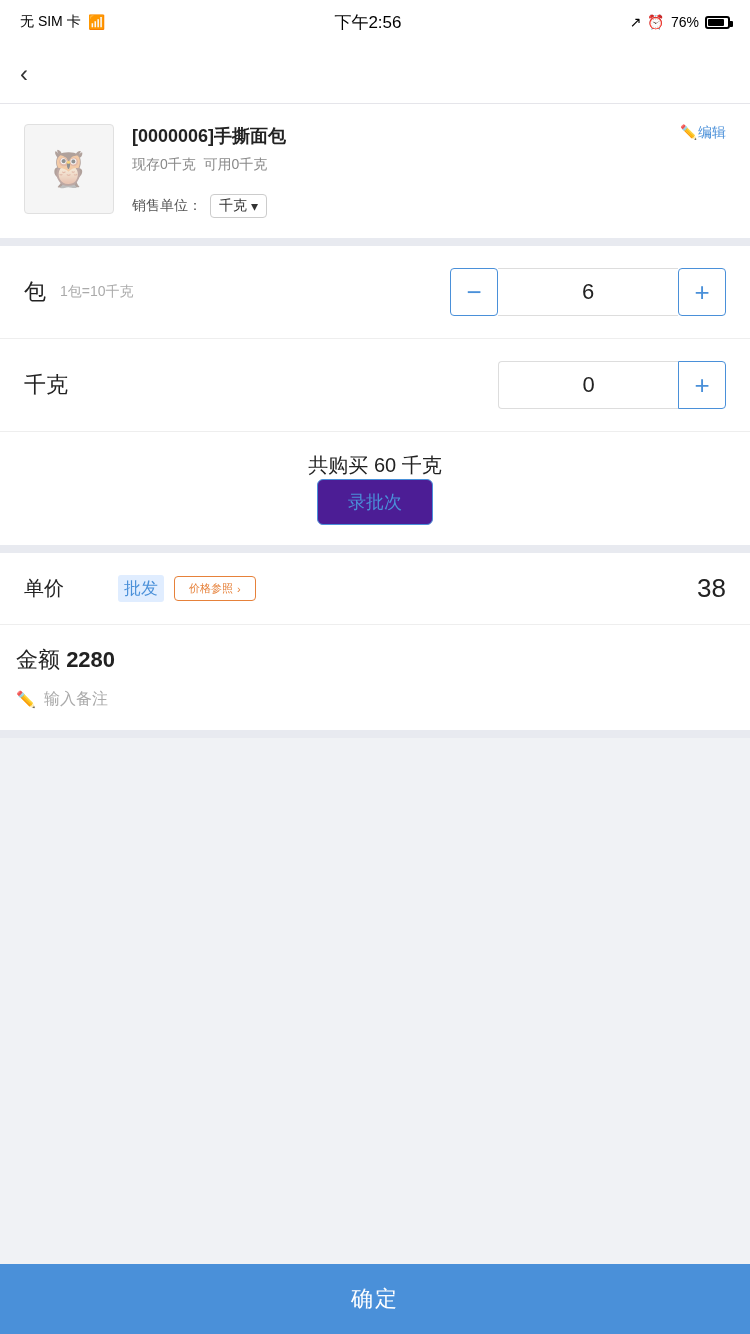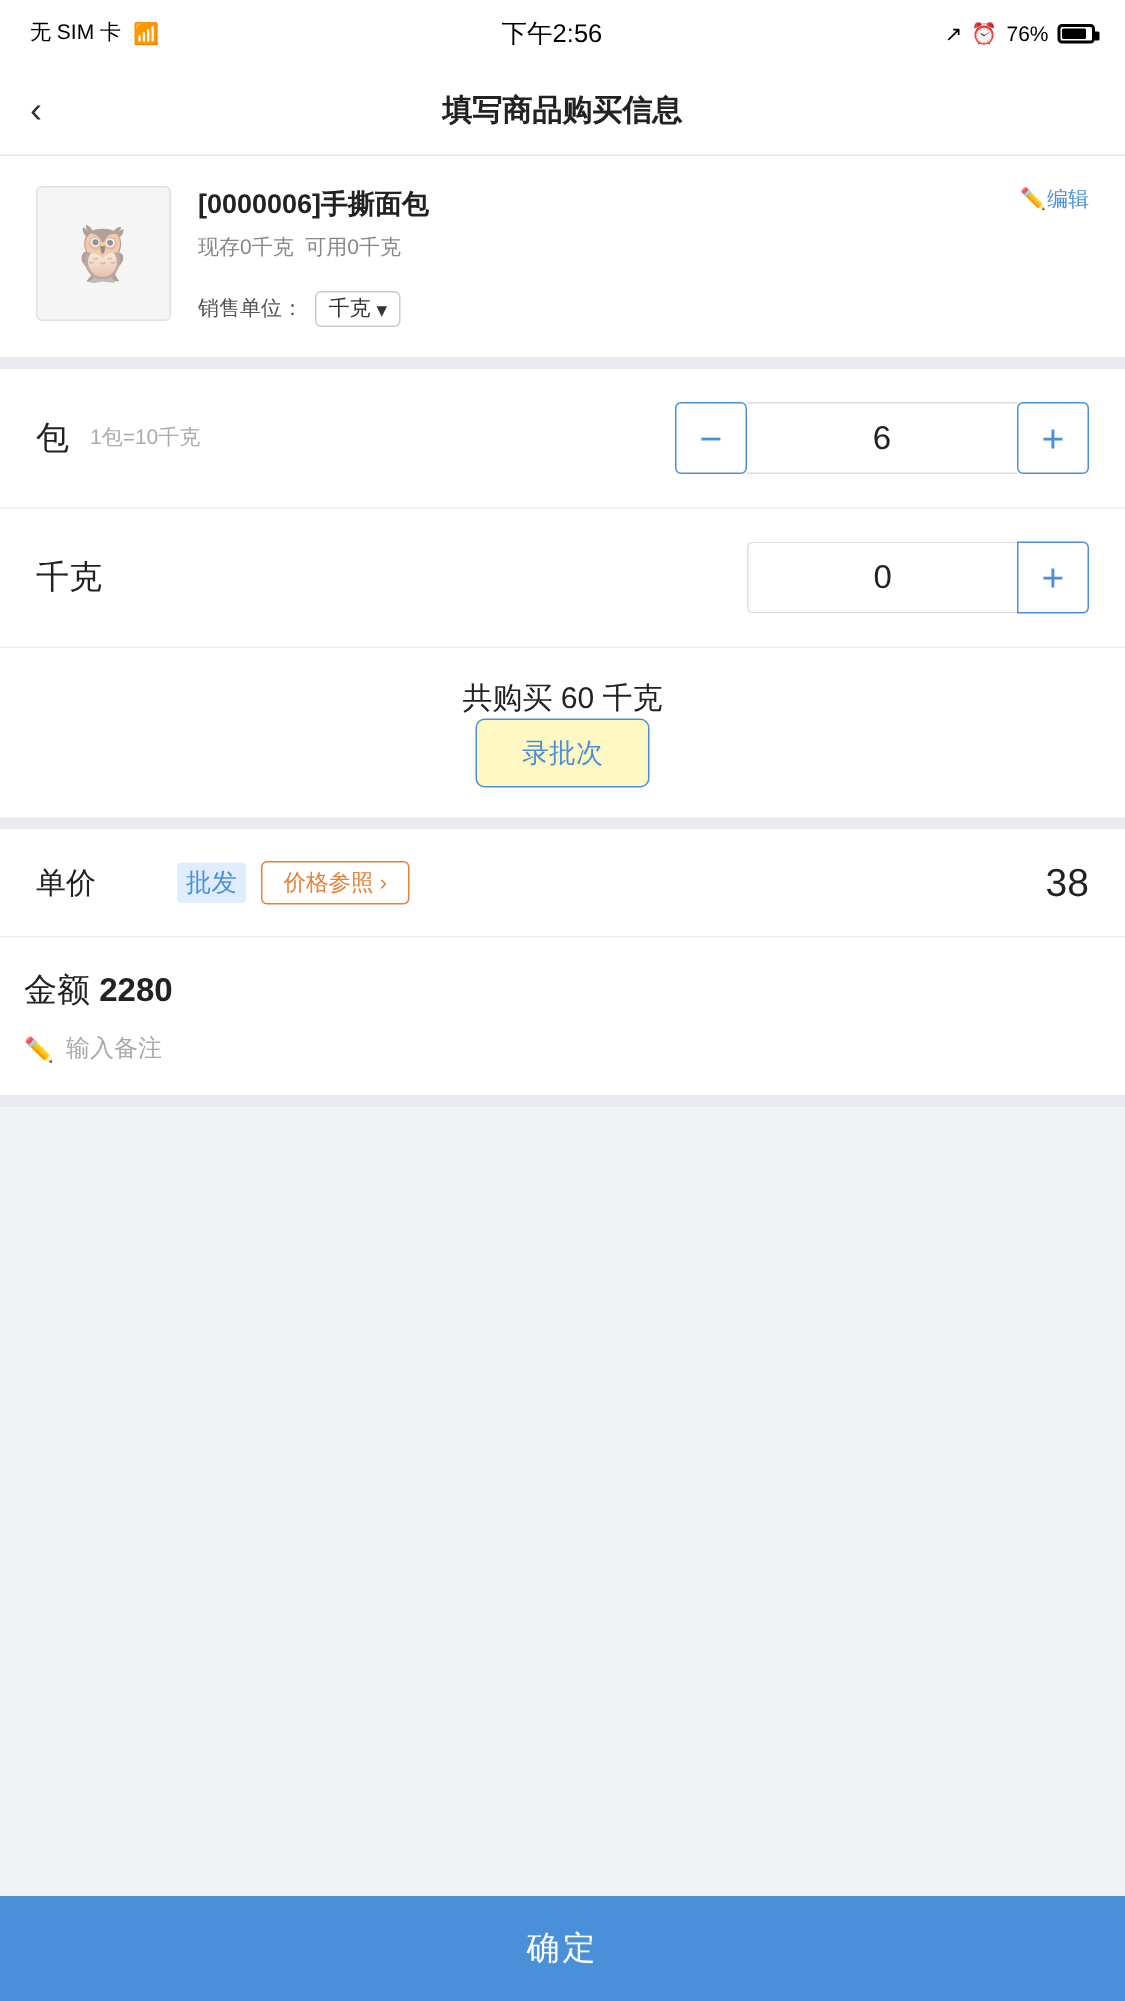--- a/index.html
+++ b/index.html
@@ -203,21 +203,21 @@
       border-bottom: 8px solid #e8eaf0;
       flex-direction: column;
     }
     .total-text {
       font-size: 20px;
       color: #222;
     }
     .record-batch-btn {
       border: 1px solid #4a90d9;
       color: #4a90d9;
-      background: #fef9c3;
+      background: #4c1d95;
       border-radius: 6px;
       padding: 10px 30px;
       font-size: 18px;
       cursor: pointer;
     }
 
     
     .price-section {
       background: #fff;
       padding: 20px 24px;
@@ -239,21 +239,21 @@
       font-size: 17px;
       border-radius: 3px;
       padding: 2px 6px;
       margin-left: 44px;
     }
     .price-ref-btn {
       border: 1px solid #e6813a;
       color: #e6813a;
       border-radius: 4px;
       padding: 4px 14px;
-      font-size: 15px;
+      font-size: 11px;
       display: flex;
       align-items: center;
       gap: 4px;
       cursor: pointer;
     }
     .price-value {
       font-size: 26px;
       color: #222;
       font-weight: 500;
     }
@@ -321,21 +321,20 @@
     <span>⏰</span>
     <span>76%</span>
     <span class="battery-bar">
       <span class="battery-fill"></span>
     </span>
   </div>
 </div>
 
 <div class="nav-bar">
   <span class="nav-back">‹</span>
-  <span class="nav-title">填写商品购买信息</span>
 </div>
 
 <div class="product-section">
   <div class="product-thumb">
     <span class="owl-icon">🦉</span>
   </div>
   <div class="product-info">
     <div class="product-top-row">
       <span class="product-name">[0000006]手撕面包</span>
       <span class="edit-btn">✏️<span>编辑</span></span>

